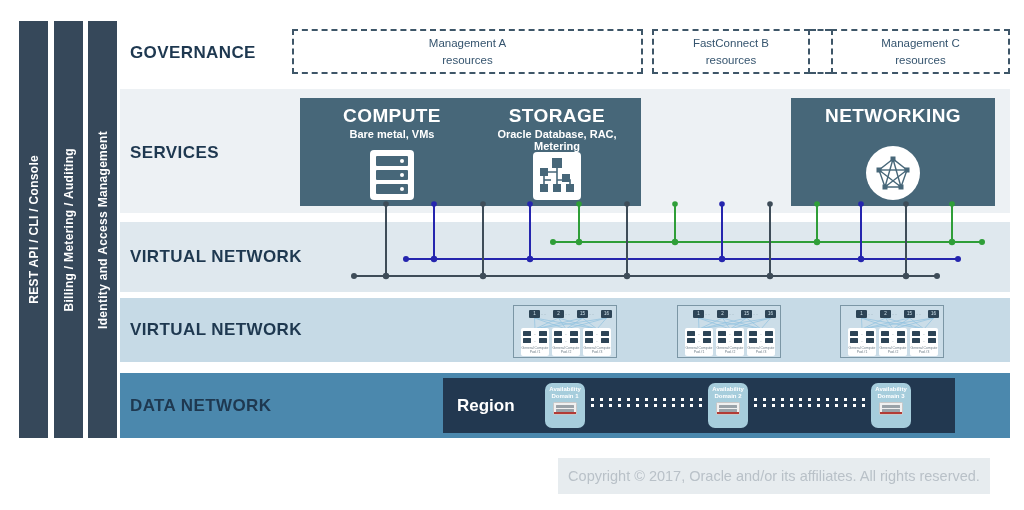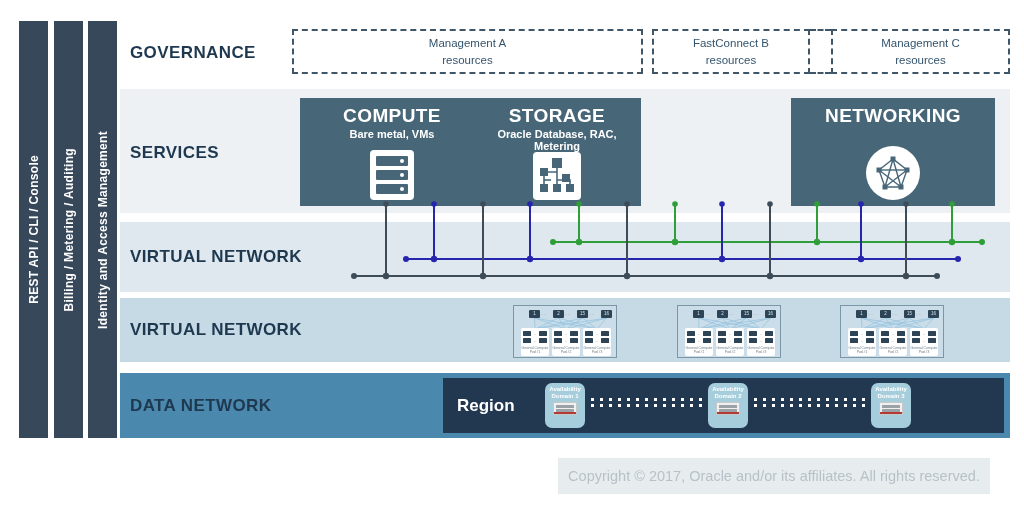--- a/index.html
+++ b/index.html
@@ -49,21 +49,21 @@
   .pn-spine-dots { position:absolute; top:5px; color:#6d8796; font-size:6px; line-height:6px; letter-spacing:1px; }
   .pn-lines { position:absolute; left:0; top:0; }
   .pn-rack { position:absolute; top:22px; width:28px; height:28px; background:#ffffff; border-radius:2px; }
   .pn-mini-row { position:absolute; left:2px; right:2px; display:flex; justify-content:space-between; align-items:center; }
   .pn-mini { width:8px; height:5px; background:#2d4456; border-radius:.5px; }
   .pn-mini-sep { color:#9aa7b0; font-size:4px; }
   .pn-caption { position:absolute; left:0; right:0; top:18px; text-align:center; color:#6a7a85;
                 font-size:3.4px; line-height:1.25; }
 
   
-  .dc-box { position:absolute; left:443px; top:378px; width:561px; height:55px; background:#223850; }
+  .dc-box { position:absolute; left:443px; top:378px; width:512px; height:55px; background:#223850; }
   .dc-region { position:absolute; left:14px; top:0; bottom:0; display:flex; align-items:center;
                color:#ffffff; font-size:17px; font-weight:bold; }
   .ad-tile { position:absolute; top:5px; width:40px; height:45px; background:#a6cddc; border-radius:7px;
              text-align:center; padding-top:3px; }
   .ad-tile .ad-label { color:#ffffff; font-size:6px; font-weight:bold; line-height:1.15; }
   .ad-rack { width:24px; height:13px; margin:2px auto 0; background:#f0f0f0; border-radius:1.5px;
              border:1px solid #c7c7c7; position:relative; overflow:hidden; }
   .ad-rack .slot { position:absolute; left:2px; right:2px; height:3px; background:#9aa2a8; border-radius:.5px; }
   .ad-rack .slot.s1 { top:2px; } .ad-rack .slot.s2 { top:6px; }
   .ad-rack .base { position:absolute; left:0; right:0; bottom:0; height:2px; background:#b23b35; }

